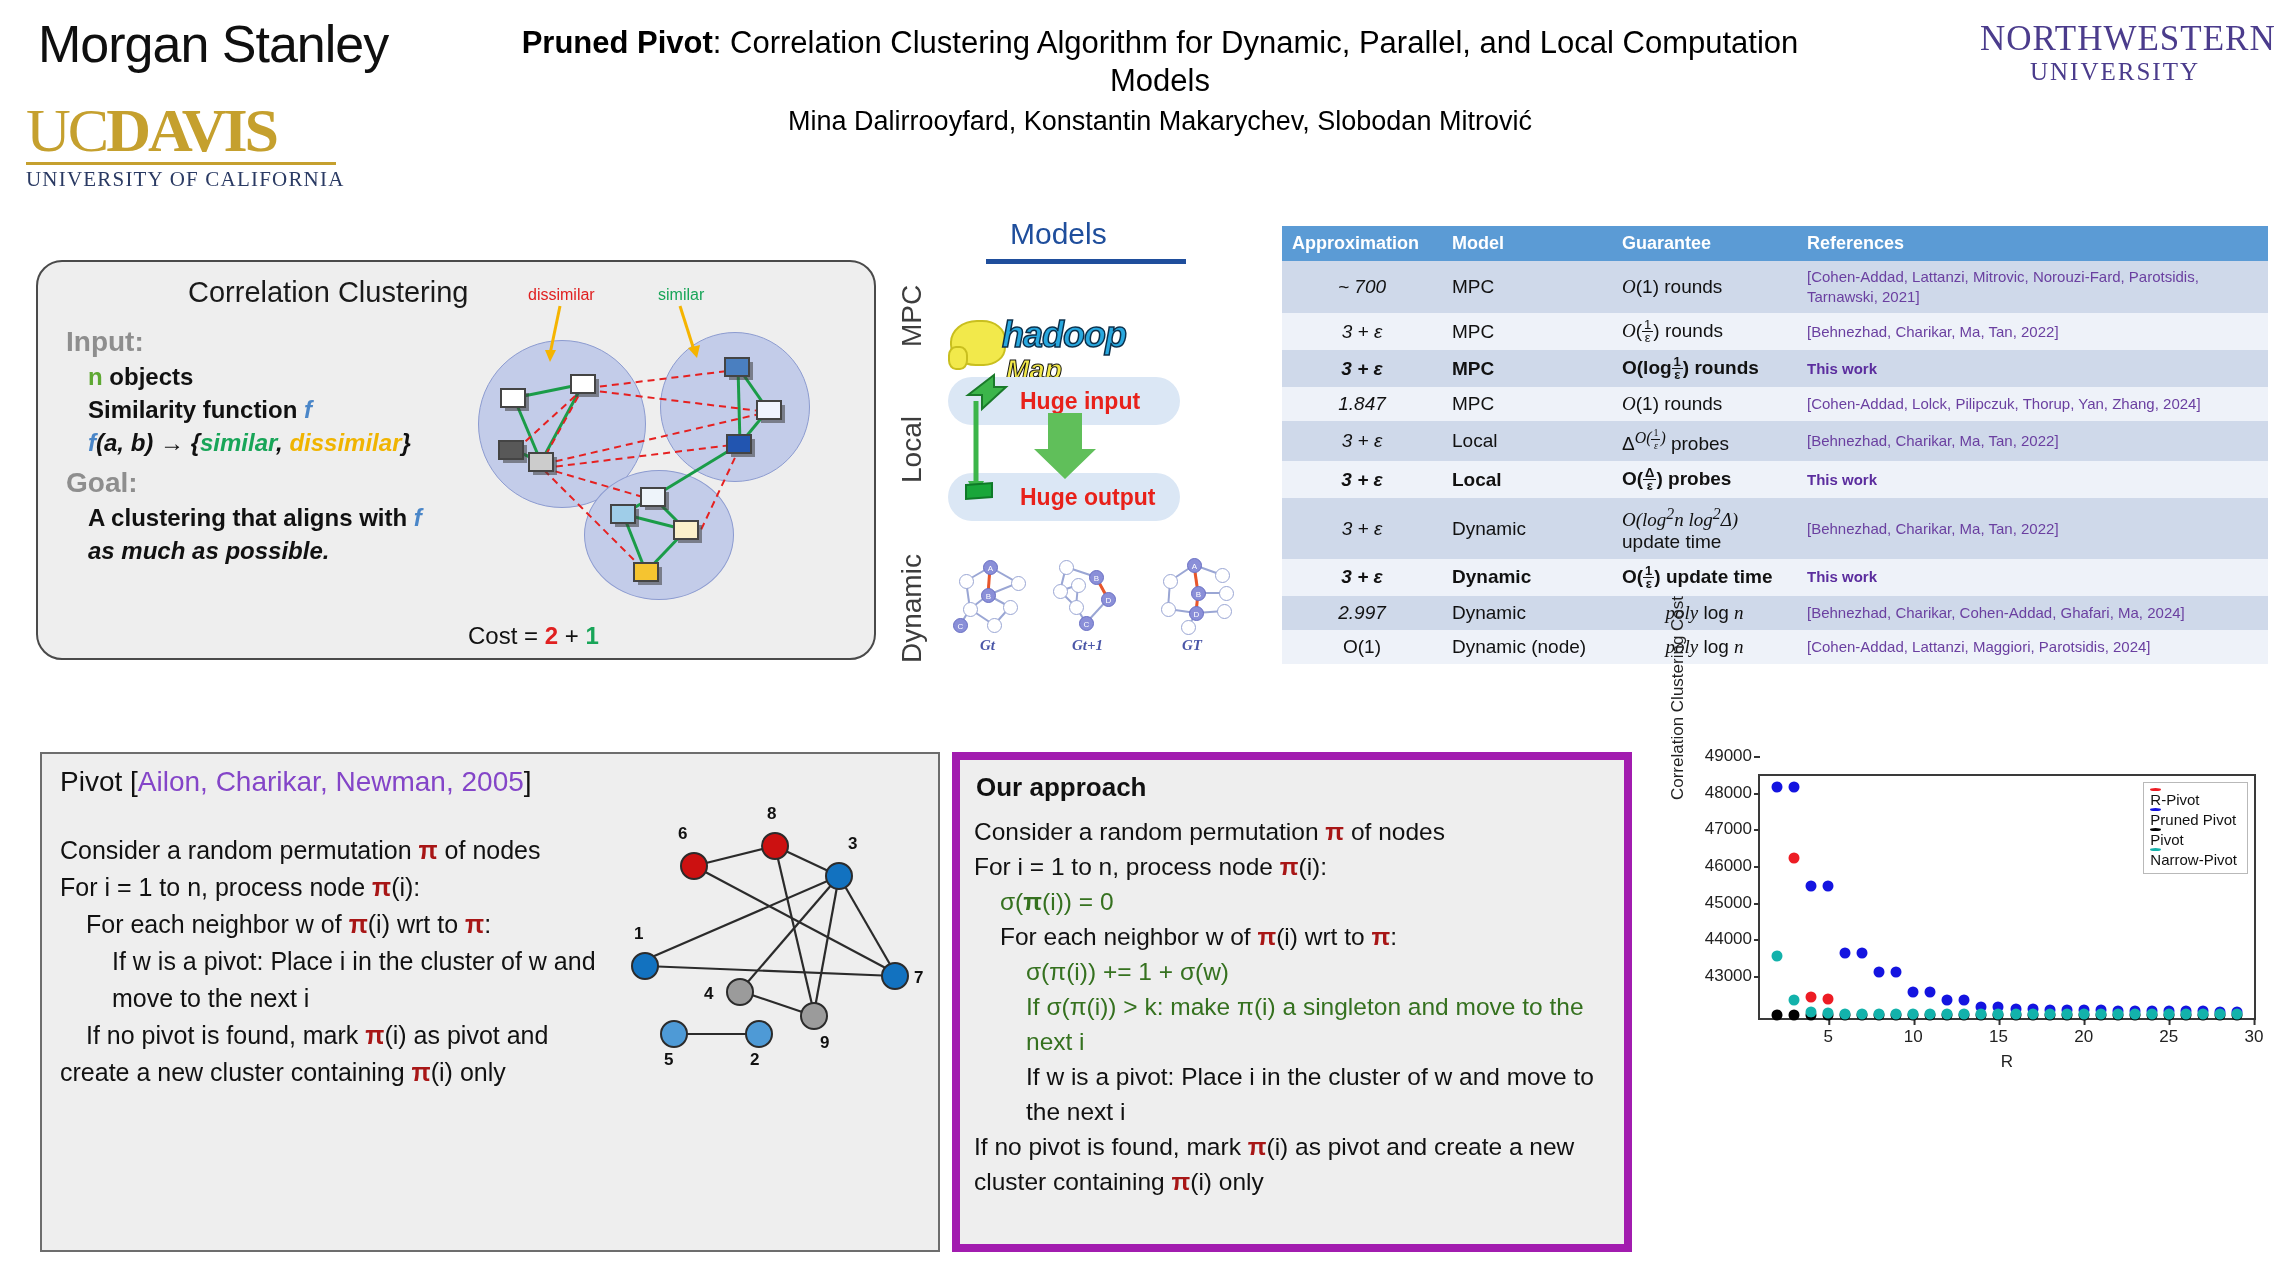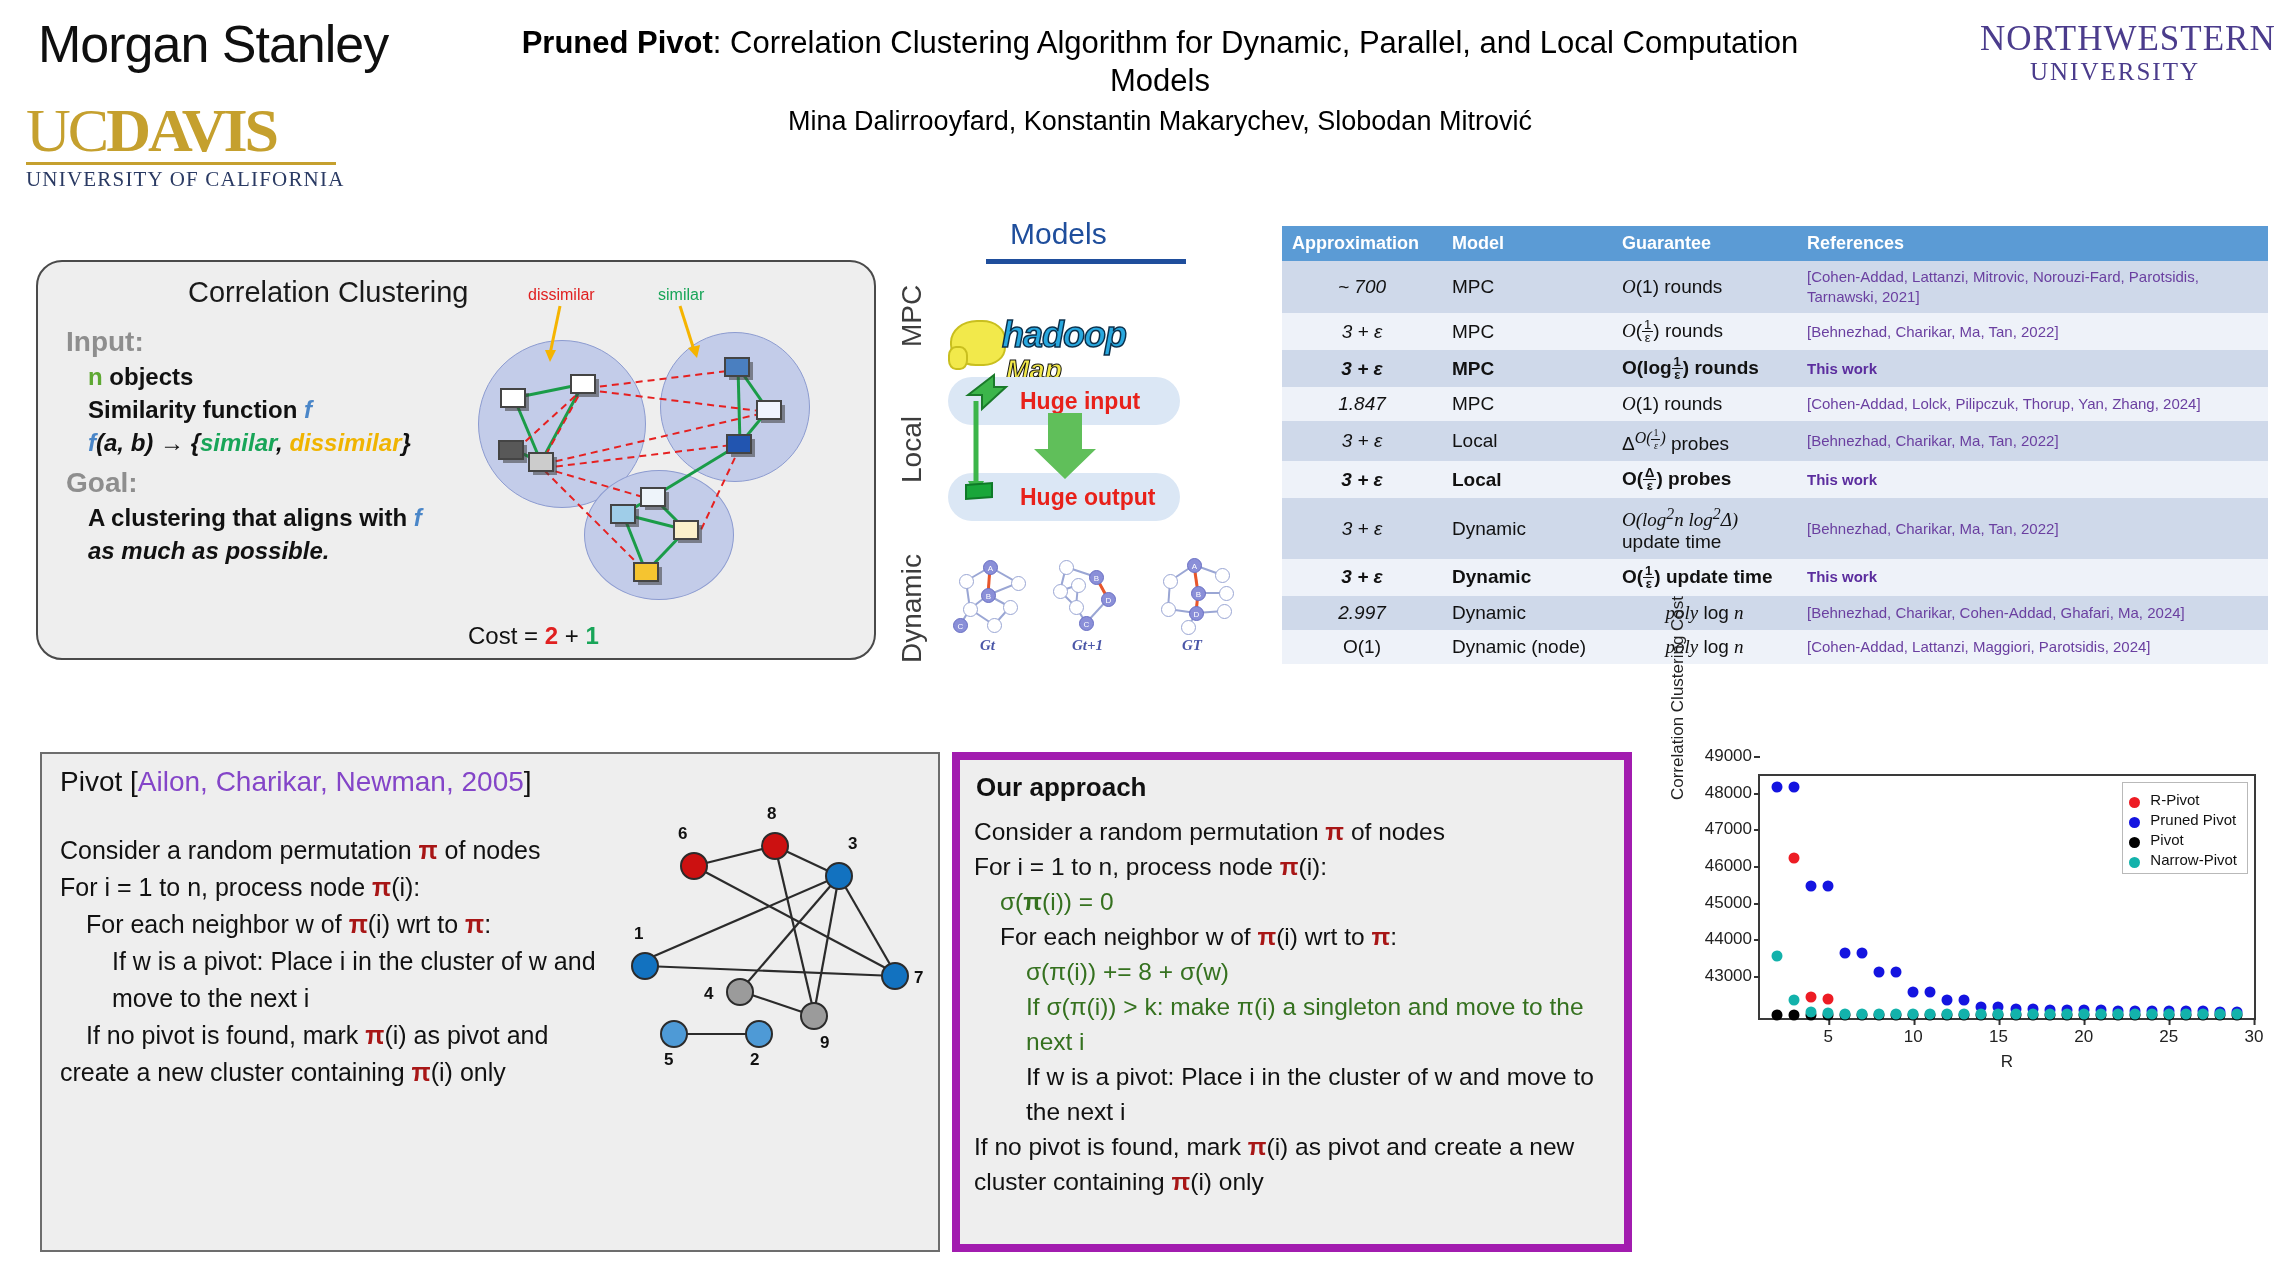--- a/index.html
+++ b/index.html
@@ -119,21 +119,21 @@
   #chart { left:1640px; top:760px; width:630px; height:320px; }
   #chart-plot { position:absolute; left:118px; top:14px; right:14px; bottom:60px; border:2px solid #3a3a3a; background:#fff; }
   #ylab { position:absolute; left:-92px; top:42px; width:240px; transform:rotate(-90deg); transform-origin:left top; font-size:17px; color:#222; text-align:center; }
   .ytick { position:absolute; right:100%; margin-right:8px; transform:translateY(-50%); font-size:17px; color:#222; white-space:nowrap; }
   .ytick:after { content:""; position:absolute; right:-8px; top:50%; width:6px; height:2px; background:#333; }
   .xtick { position:absolute; top:100%; margin-top:9px; transform:translateX(-50%); font-size:17px; color:#222; }
   .xtick:before { content:""; position:absolute; left:50%; top:-9px; width:2px; height:7px; background:#333; }
   #xlab { position:absolute; left:0; right:0; top:100%; margin-top:34px; text-align:center; font-size:17px; color:#222; }
   .pt { position:absolute; border-radius:50%; transform:translate(-50%,50%); }
   #legend { position:absolute; right:6px; top:6px; background:#fff; border:1px solid #b9b9b9; padding:5px 10px 5px 6px; }
-  .lg-row { display:flex; align-items:flex-end; height:20px; }
+  .lg-row { display:flex; align-items:flex-start; height:20px;flex-direction:column; }
   .lg-dot { width:11px; height:11px; border-radius:50%; margin-right:10px; }
   .lg-txt { font-size:15px; color:#111; }
 </style>
 </head>
 <body>
 
 <div class="abs" id="ms-logo">
   <span>Morgan Stanley</span>
 </div>
 
@@ -480,21 +480,21 @@
   </div>
 </div>
 
 <div class="abs" id="appr-box">
   <div id="appr-title">Our approach</div>
   <div id="appr-text">
     <div>Consider a random permutation <span class="pi">π</span> of nodes</div>
     <div>For i = 1 to n, process node <span class="pi">π</span>(i):</div>
     <div class="ind1 grn-t">σ(<span class="pi" style="color:#35711f">π</span>(i)) = 0</div>
     <div class="ind1">For each neighbor w of <span class="pi">π</span>(i) wrt to <span class="pi">π</span>:</div>
-    <div class="ind2 grn-t">σ(π(i)) += 8 + σ(w)</div>
+    <div class="ind2 grn-t">σ(π(i)) += 1 + σ(w)</div>
     <div class="ind2 grn-t">If σ(π(i)) &gt; k: make π(i) a singleton and move to the next i</div>
     <div class="ind2">If w is a pivot: Place i in the cluster of w and move to the next i</div>
     <div>If no pivot is found, mark <span class="pi">π</span>(i) as pivot and create a new cluster containing <span class="pi">π</span>(i) only</div>
   </div>
 </div>
 
 <div class="abs" id="chart">
   <div id="chart-plot">
     <div id="ylab">Correlation Clustering Cost</div>
     <div id="yticks">

